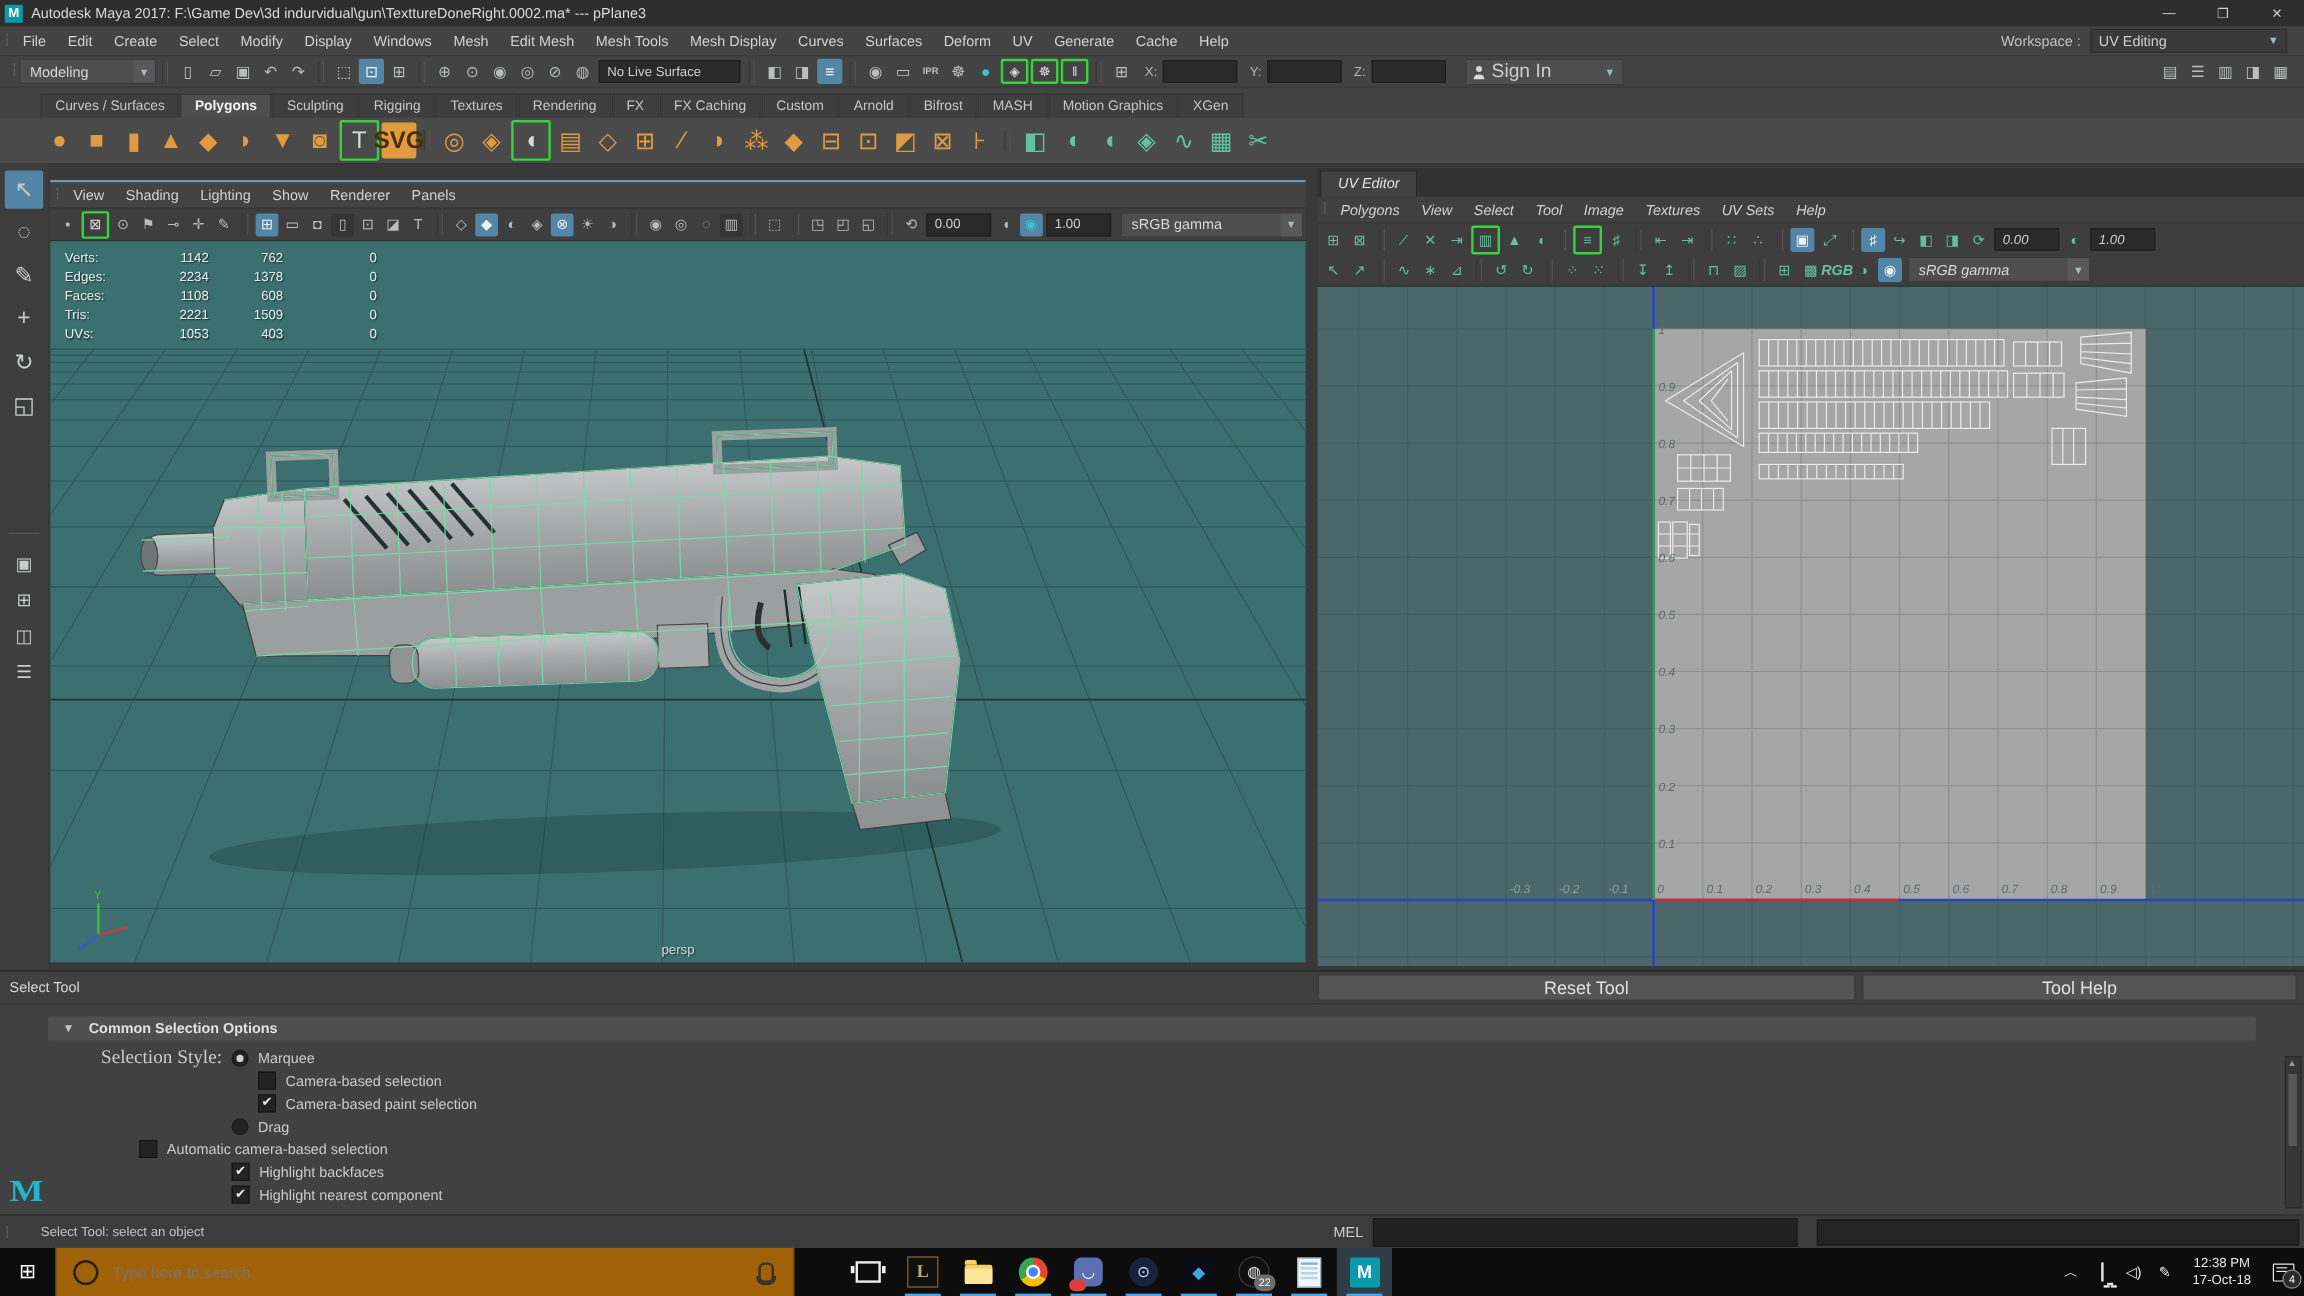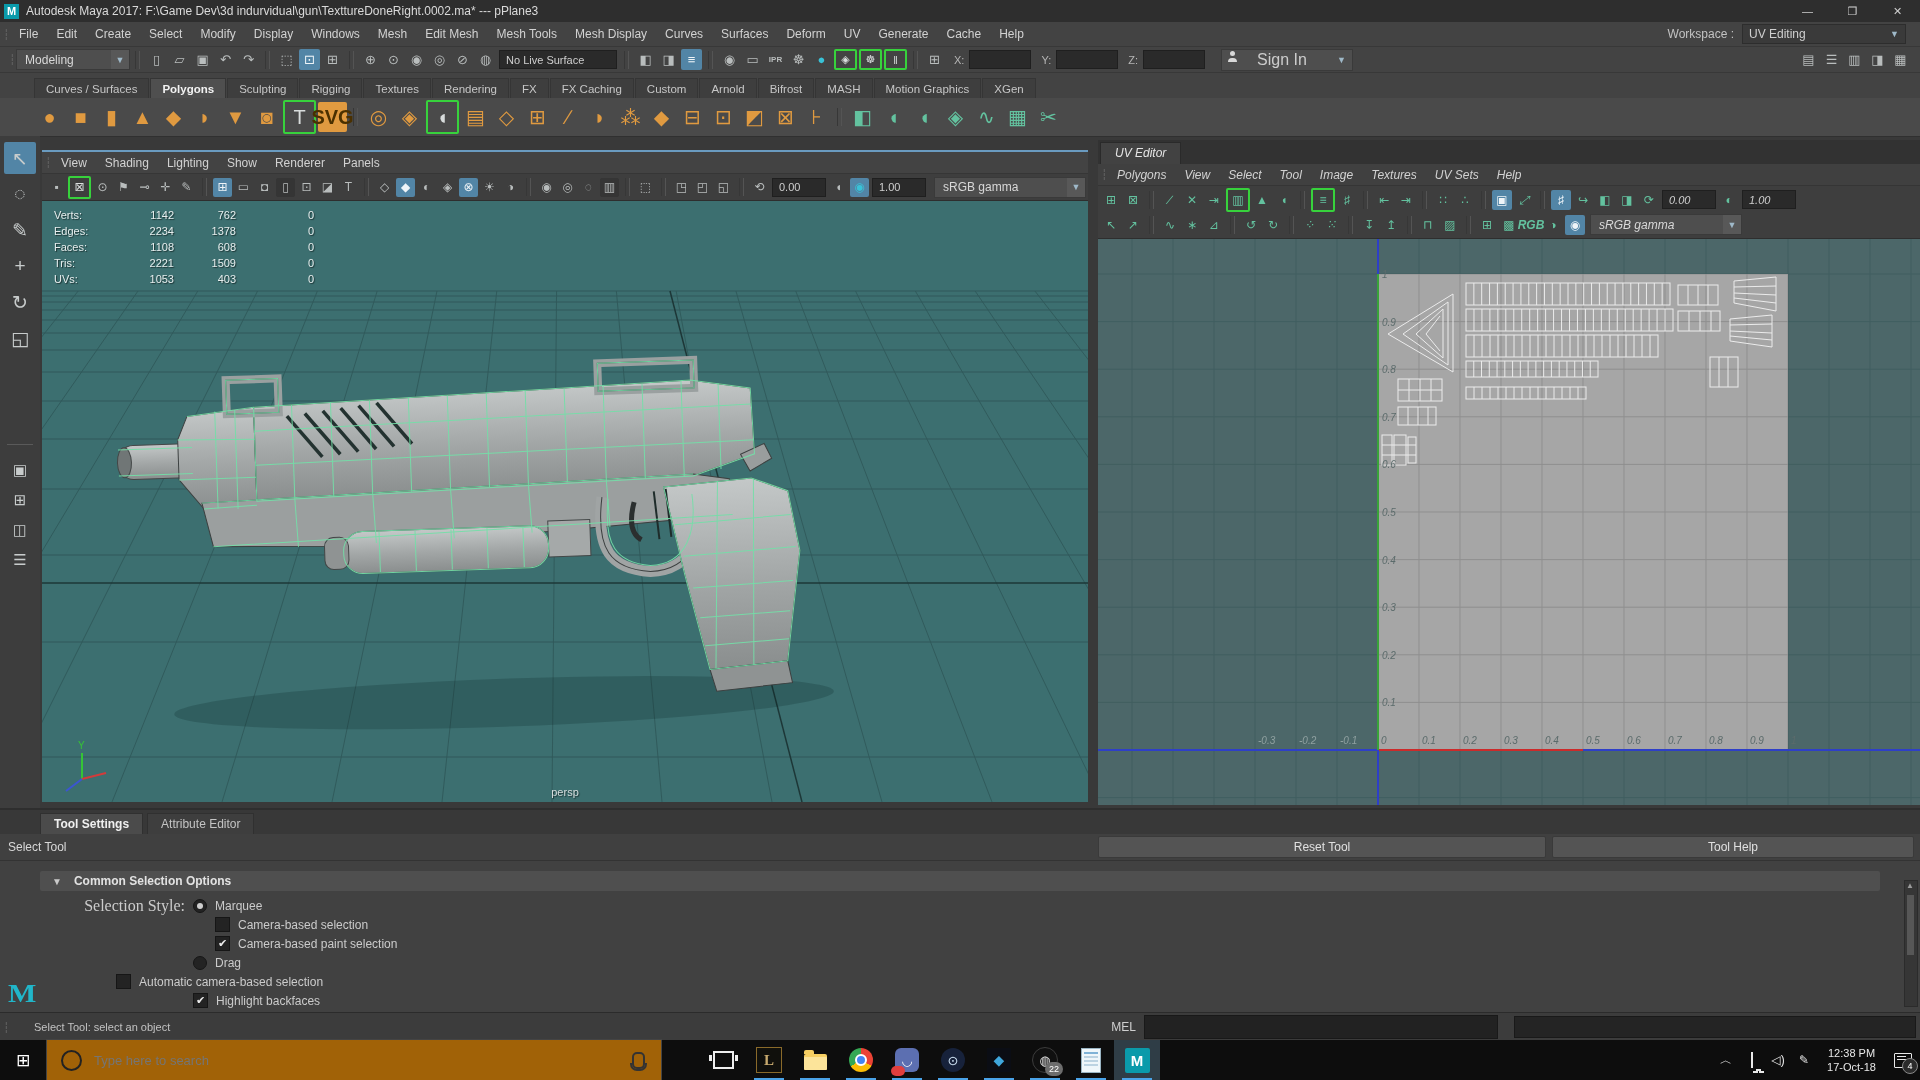--- a/index.html
+++ b/index.html
@@ -73,21 +73,21 @@
   .uv-toolbar .ic{width:20px;height:20px;font-size:12px;color:#63c29f;}
   .uv-toolbar .ic.hl{color:#eef4f8;}
   .uv-canvas{position:relative;width:822px;height:566px;background:#4c6769;overflow:hidden;}
   
   .ts{position:absolute;top:808px;left:0;width:1920px;height:204px;background:#414141;overflow:hidden;border-top:2px solid #2e2e2e;}
   .ts-tabs{height:24px;background:#383838;display:flex;align-items:flex-end;padding-left:40px;}
   .ts-tab{font-size:12px;color:#c4c4c4;background:#3e3e3e;border:1px solid #303030;border-bottom:none;padding:3px 13px;margin-right:4px;}
   .ts-tab.active{background:#4b4b4b;color:#f0f0f0;font-weight:bold;}
   .ts-toolrow{height:26px;display:flex;align-items:center;background:#404040;border-bottom:1px solid #333;}
   .ts-toolname{font-size:12px;color:#d8d8d8;padding-left:8px;flex:1;}
-  .ts-btn{height:20px;background:#545454;border:1px solid #3a3a3a;border-radius:2px;color:#e0e0e0;font-size:12px;display:flex;align-items:center;justify-content:center;margin-right:6px;}
+  .ts-btn{height:20px;background:#545454;border:1px solid #3a3a3a;border-radius:2px;color:#e0e0e0;font-size:15px;display:flex;align-items:center;justify-content:center;margin-right:6px;}
   .ts-section{height:20px;background:#4f4f4f;margin:10px 40px 4px 40px;display:flex;align-items:center;border-radius:2px;font-size:12px;color:#e2e2e2;font-weight:bold;}
   .tri{color:#c9c9c9;font-size:10px;padding:0 12px 0 12px;}
   .ts-row{display:flex;align-items:center;height:19px;font-size:12px;color:#cbcbcb;}
   .ts-style-label{position:absolute;left:0;width:185px;text-align:right;font-family:Liberation Serif, serif;}
   .checkbox{width:13px;height:13px;background:#232323;border:1px solid #161616;display:inline-flex;align-items:center;justify-content:center;flex:none;}
   .checkbox.on::after{content:'✔';color:#ececec;font-size:11px;line-height:1;}
   .radio{width:12px;height:12px;border-radius:50%;background:#232323;border:1px solid #161616;display:inline-flex;align-items:center;justify-content:center;flex:none;}
   .radio.on::after{content:'';width:6px;height:6px;border-radius:50%;background:#cfcfcf;}
   .opt-label{margin-left:8px;}
   .ts-scroll{position:absolute;right:2px;top:70px;width:12px;height:125px;background:#363636;border:1px solid #2b2b2b;}
@@ -214,21 +214,21 @@
         <span class="sep"></span>
         <span class="ic">⊞</span>
       </span>
     <span class="xyz-lb">X:</span>
     <input class="fld" style="width: 48px;">
     <span class="xyz-lb">Y:</span>
     <input class="fld" style="width: 48px;">
     <span class="xyz-lb">Z:</span>
     <input class="fld" style="width: 48px;">
     <span class="signin">
-      <span style="display:flex;gap:20px">
+      <span style="display:flex;align-items:center;gap:6px">
           <span class="person"></span>
           <span>Sign In</span>
         </span>
       <span class="caret">▼</span>
     </span>
     <span class="rt-icons">
         <span class="ic">▤</span>
         <span class="ic">☰</span>
         <span class="ic">▥</span>
         <span class="ic">◨</span>
@@ -897,24 +897,20 @@
             <text x="284" y="181.8" fill="#5b6b6b">0.7</text>
             <text x="284" y="134.2" fill="#5b6b6b">0.8</text>
             <text x="284" y="86.59999999999997" fill="#5b6b6b">0.9</text>
             <text x="284" y="39" fill="#5b6b6b">1</text>
           </g>
       </svg>
     </div>
   </div>
 
   <div class="ts">
-    <div class="ts-tabs">
-      <span class="ts-tab active">Tool Settings</span>
-      <span class="ts-tab">Attribute Editor</span>
-    </div>
     <div class="ts-toolrow">
       <span class="ts-toolname">Select Tool</span>
       <span class="ts-btn" style="width:446px">Reset Tool</span>
       <span class="ts-btn" style="width:360px">Tool Help</span>
     </div>
     <div class="ts-section">
       <span class="tri">▼</span>
       <span>Common Selection Options</span>
     </div>
     <div style="position:relative">

